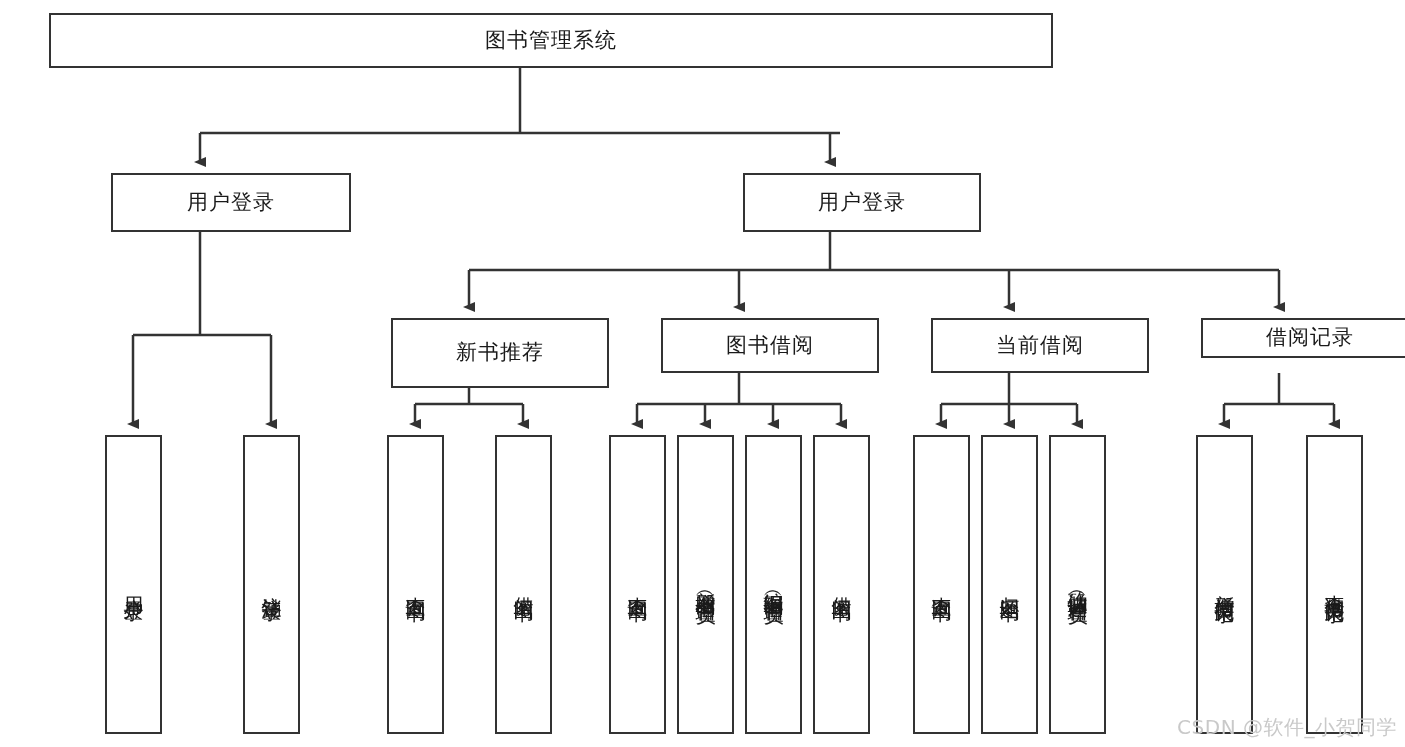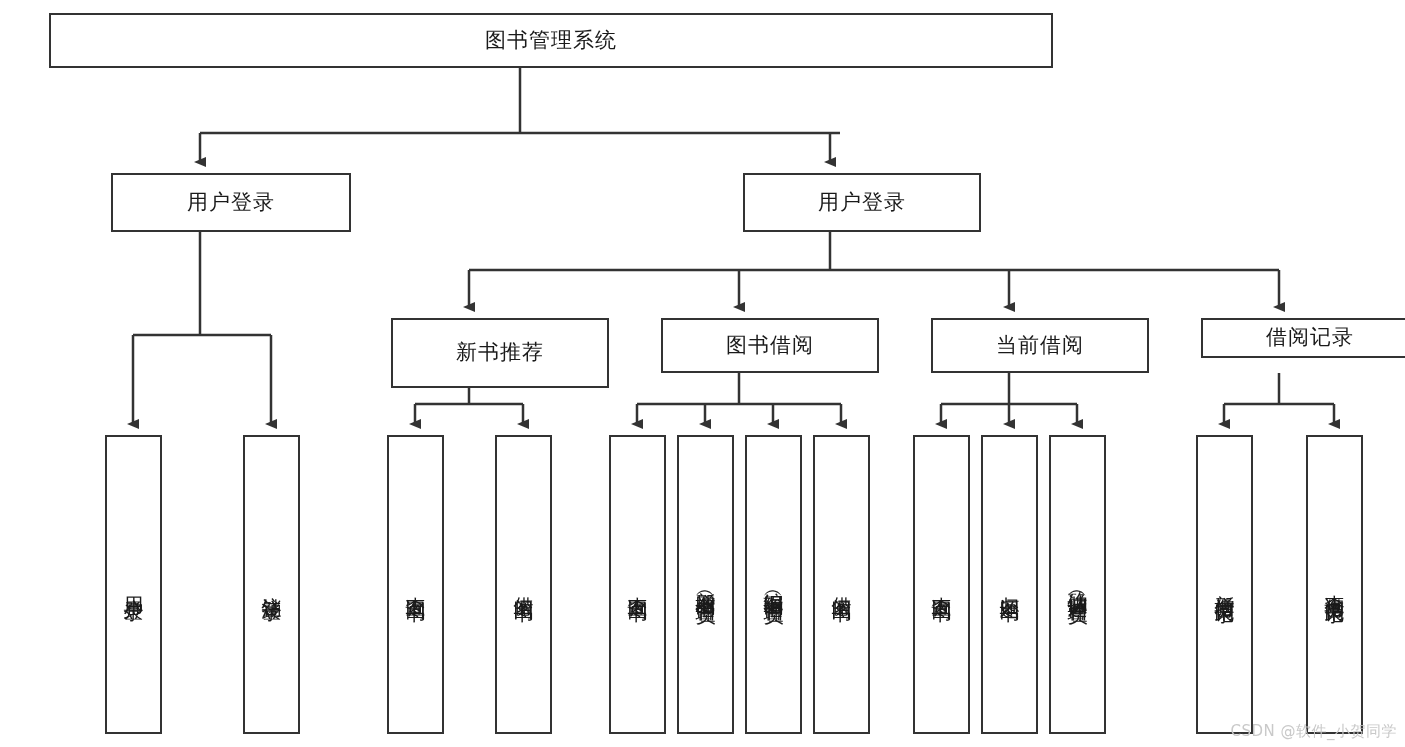--- a/index.html
+++ b/index.html
@@ -51,21 +51,21 @@
     justify-content: center;
     padding: 4px 0;
   }
   .node .label {
     display: block;
   }
   .watermark {
     position: absolute;
     right: 8px;
     bottom: 6px;
-    font-size: 15px;
+    font-size: 20px;
     color: #c9c9c9;
     letter-spacing: 0.5px;
     white-space: nowrap;
     font-family: "DejaVu Sans", "Liberation Sans", sans-serif;
   }
 </style>
 </head>
 <body>
 
 <div id="canvas">

